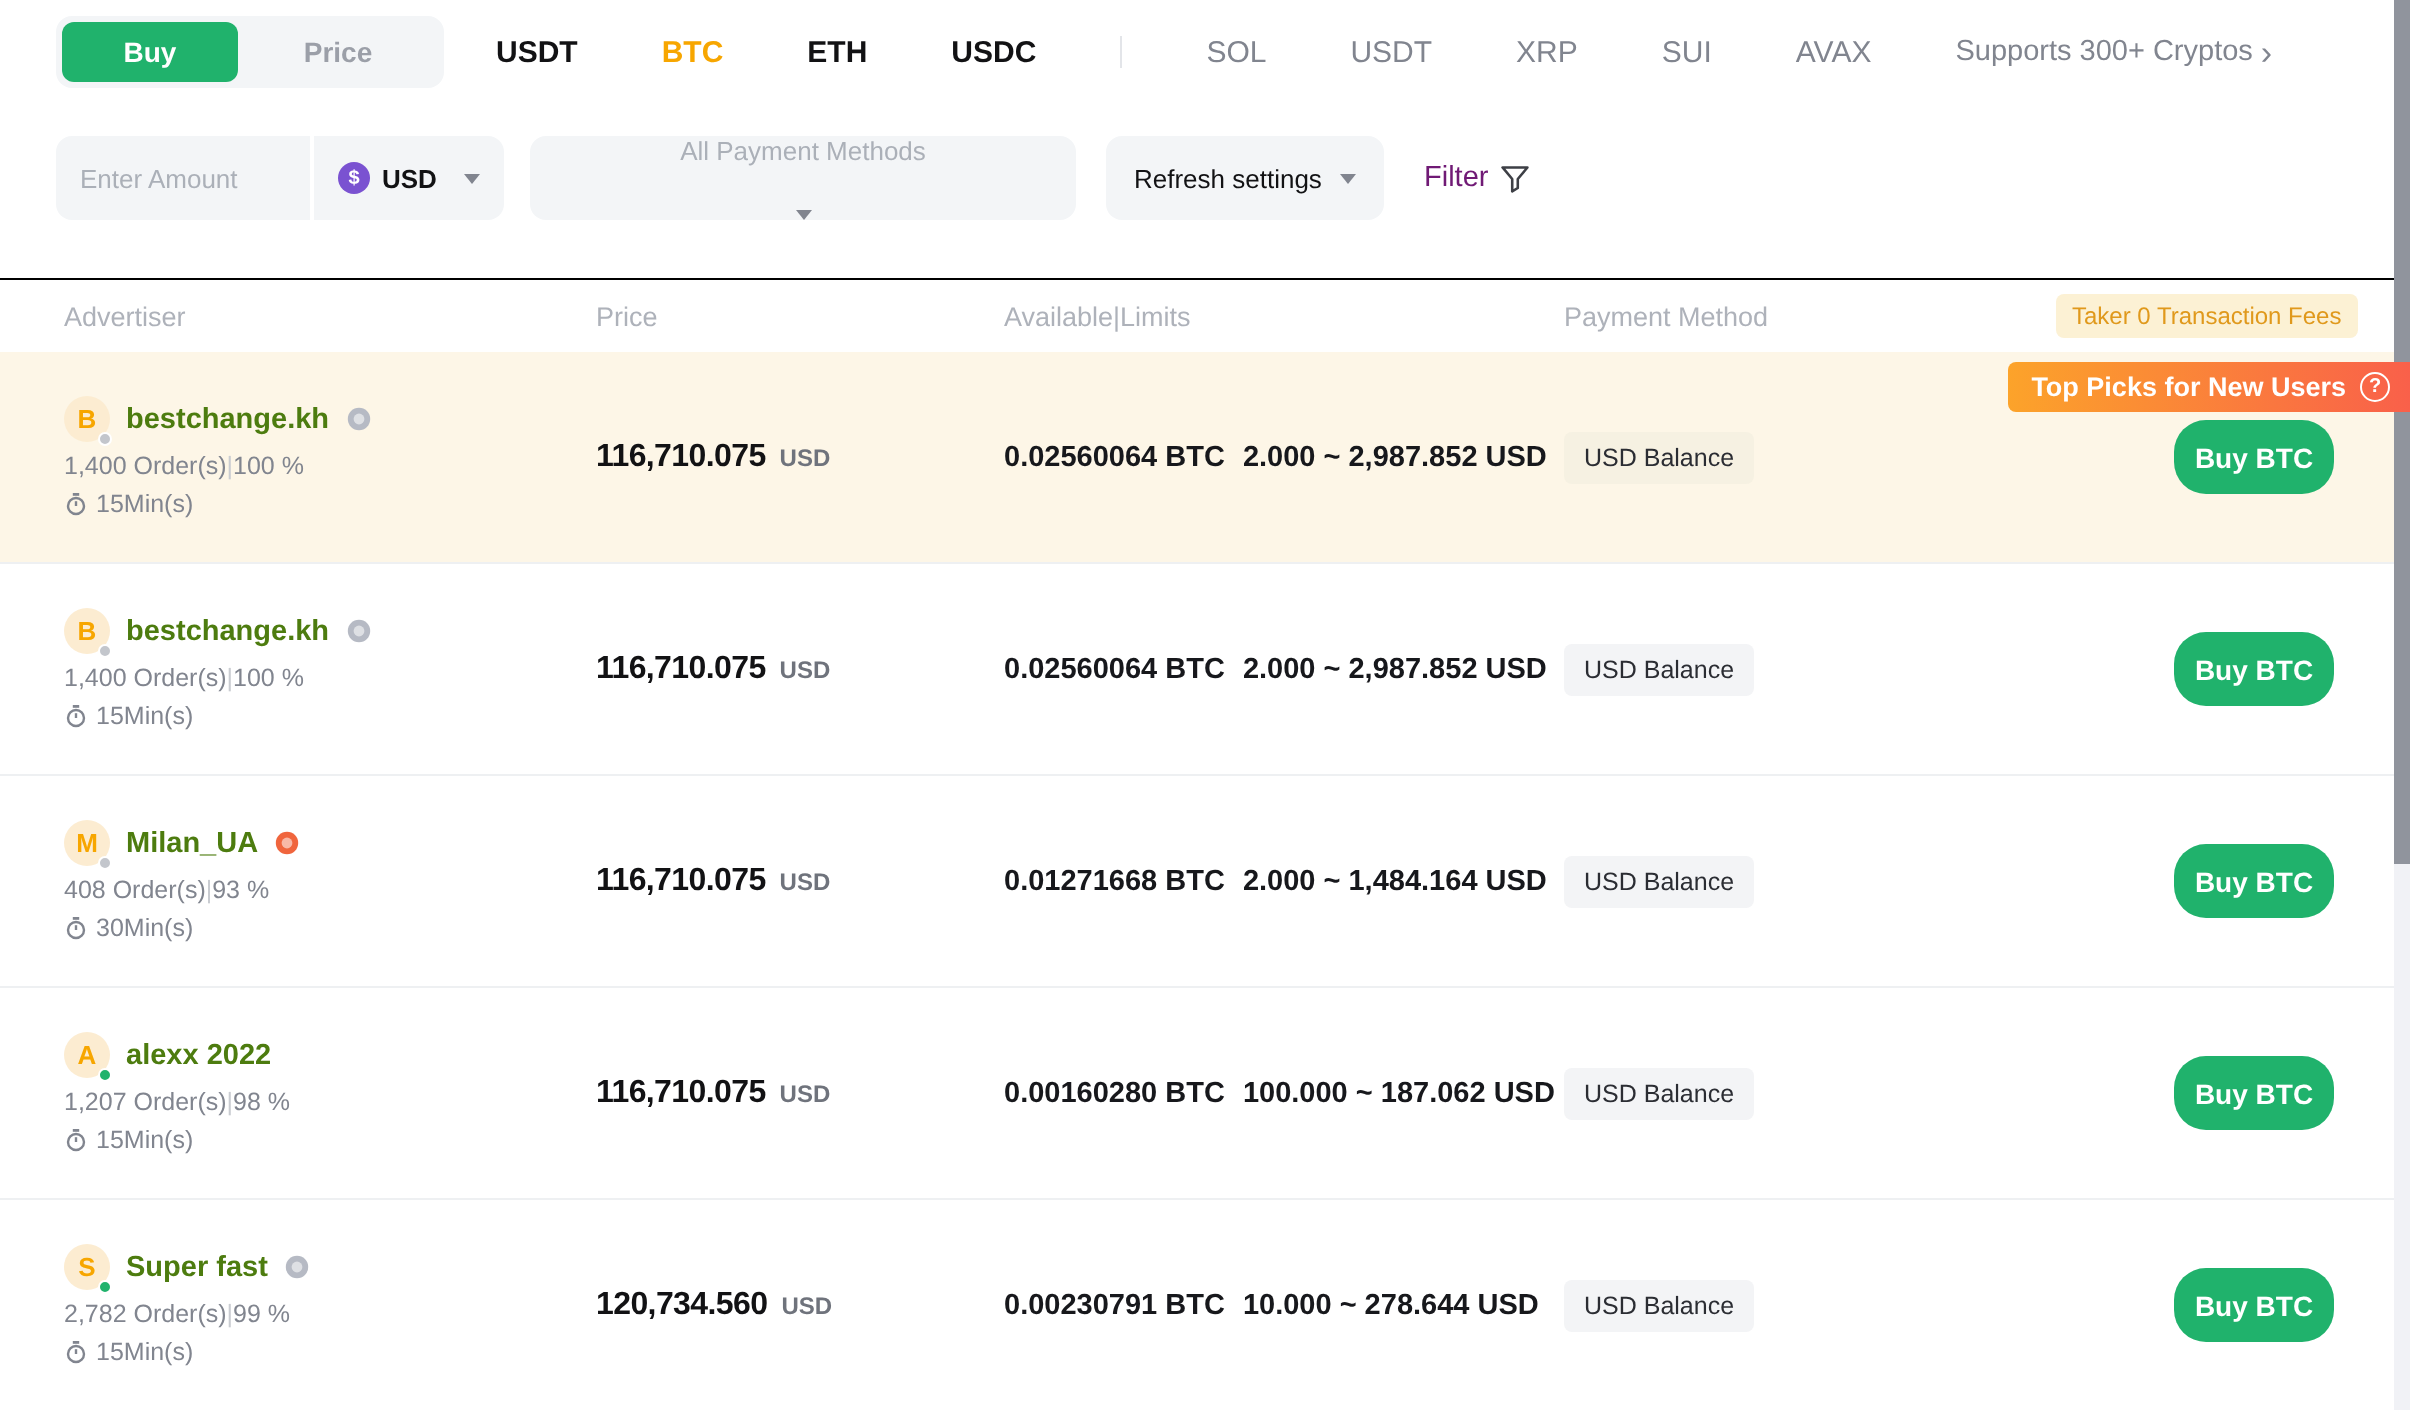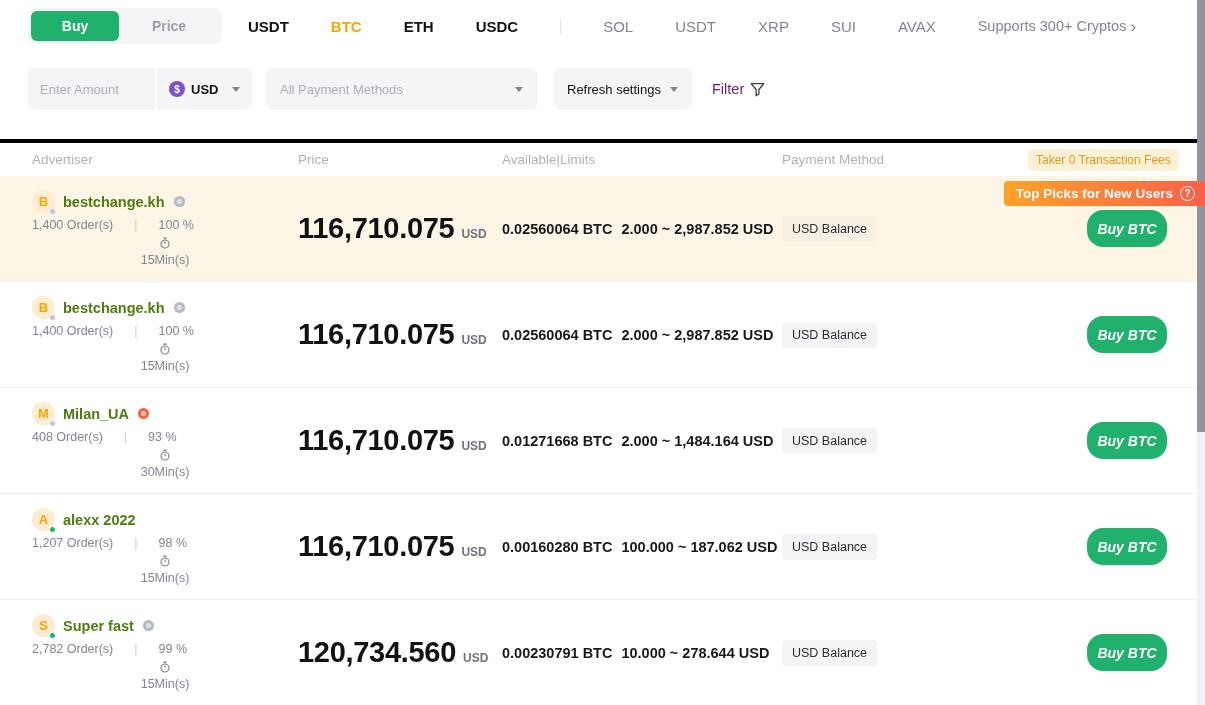--- a/index.html
+++ b/index.html
@@ -34,31 +34,31 @@
   .amount-input input { border:none; background:transparent; outline:none; width:100%;
     font-family:inherit; font-size:13px; color:#121214; }
   .amount-input input::placeholder { color:#abb0b8; }
   .currency-select { width:95px; border-radius:0 8px 8px 0; padding:0 12px; cursor:pointer; justify-content:space-between; }
   .currency-left { display:flex; align-items:center; gap:6px; }
   .coin-dollar { width:16px; height:16px; border-radius:50%; background:#7a52d1; color:#fff;
     font-size:10px; font-weight:bold; display:flex; align-items:center; justify-content:center; }
   .currency-label { font-size:13px; font-weight:600; }
   .chevron-down { width:0; height:0; border-left:4px solid transparent; border-right:4px solid transparent;
     border-top:5px solid #81858f; }
-  .payment-select { width:273px; margin-left:13px; padding:0 15px; justify-content:space-between; cursor:pointer; }
+  .payment-select { width:273px; margin-left:13px; padding:0 15px; justify-content:space-between; cursor:pointer;flex-direction:column; }
   .placeholder-text { color:#abb0b8; font-size:13px; }
   .refresh-select { width:139px; margin-left:15px; padding:0 14px; justify-content:space-between; cursor:pointer; }
   .refresh-label { font-size:13px; color:#121214; }
   .filter-trigger { display:flex; align-items:center; gap:6px; margin-left:20px; cursor:pointer; }
   .filter-label { font-size:14.5px; color:#701a75; }
 
   
   .offer-table { margin-top:29px; }
   .grid-cols { display:grid; grid-template-columns:266px 204px 280px 246px 1fr; align-items:center; }
-  .table-header { padding:0 30px 0 32px; height:37px; border-top:4px solid #000000; }
+  .table-header { padding:0 30px 0 32px; height:37px; border-top:1px solid #000000; }
   .th { font-size:13.5px; color:#aeb2ba; }
   .th-action { display:flex; justify-content:flex-end; }
   .taker-badge { background:#fcf1d4; color:#e0991c; font-size:12px; padding:4px 8px; border-radius:4px; white-space:nowrap; }
 
   .offer-list { position:relative; }
   .top-picks-ribbon { position:absolute; top:5px; right:-8px; z-index:3; height:25px; padding:0 10px 0 12px;
     display:flex; align-items:center; gap:7px; border-radius:4px 0 0 4px;
     background:linear-gradient(90deg,#fca32a,#f9604a); color:#fff; font-size:13.5px; font-weight:bold; cursor:pointer; }
   .help-circle { width:15px; height:15px; border:1.4px solid #fff; border-radius:50%;
     display:flex; align-items:center; justify-content:center; font-size:10px; font-weight:bold; color:#fff; }
@@ -69,38 +69,38 @@
   .advertiser-cell { display:flex; flex-direction:column; gap:5px; }
   .adv-line1 { display:flex; align-items:center; gap:8px; }
   .avatar { position:relative; width:23px; height:23px; border-radius:50%; background:#fcecd1;
     display:flex; align-items:center; justify-content:center; font-size:13px; font-weight:bold; color:#f7a600; }
   .status-dot { position:absolute; right:-1px; bottom:-2px; width:7px; height:7px; border-radius:50%;
     border:1.5px solid #fff; }
   .status-dot.online { background:#20b26c; }
   .status-dot.offline { background:#c3c6cc; }
   .adv-name { font-size:14.5px; font-weight:bold; color:#4d7c0f; cursor:pointer; }
   .medal { width:13px; height:13px; }
-  .adv-stats { display:flex; align-items:center; gap:21px; font-size:12.5px; color:#81858f; }
+  .adv-stats { display:flex; align-items:center; gap:0; font-size:12.5px; color:#81858f; }
   .stats-sep { color:#c9ccd1; }
-  .adv-time { display:flex; align-items:center; gap:4px; font-size:12.5px; color:#81858f;flex-direction:column; }
+  .adv-time { display:flex; align-items:center; gap:4px; font-size:12.5px; color:#81858f; }
 
   .price-cell { display:flex; align-items:baseline; gap:7px; }
-  .price-value { font-size:29px; font-weight:bold; letter-spacing:-0.3px;text-align:center; }
+  .price-value { font-size:16px; font-weight:bold; letter-spacing:-0.3px;text-align:center; }
   .price-currency { font-size:12px; color:#6f737c; font-weight:600; }
 
   .limits-cell { display:flex; flex-direction:row; gap:9px; }
   .limits-cell div { font-size:14.5px; font-weight:600; color:#17181c; }
 
   .payment-chip { display:inline-block; background:#f3f4f6; border-radius:4px; padding:6px 10px;
     font-size:12.5px; color:#2b2d33; }
   .offer-row.highlighted .payment-chip { background:#f6f1e2; }
 
   .action-cell { display:flex; justify-content:flex-end; }
   .buy-btn { width:80px; height:37px; background:#20b26c; color:#fff; border:none; border-radius:16px;
-    font-family:inherit; font-size:14px; font-weight:bold; cursor:pointer;font-style:italic; }
+    font-family:inherit; font-size:14px; font-weight:bold; cursor:pointer; }
 </style>
 </head>
 <body>
 
 <div class="page">
   <div class="content">
 
     <div class="toolbar">
       <div class="toggle-group">
         <button class="toggle-buy">Buy</button>

